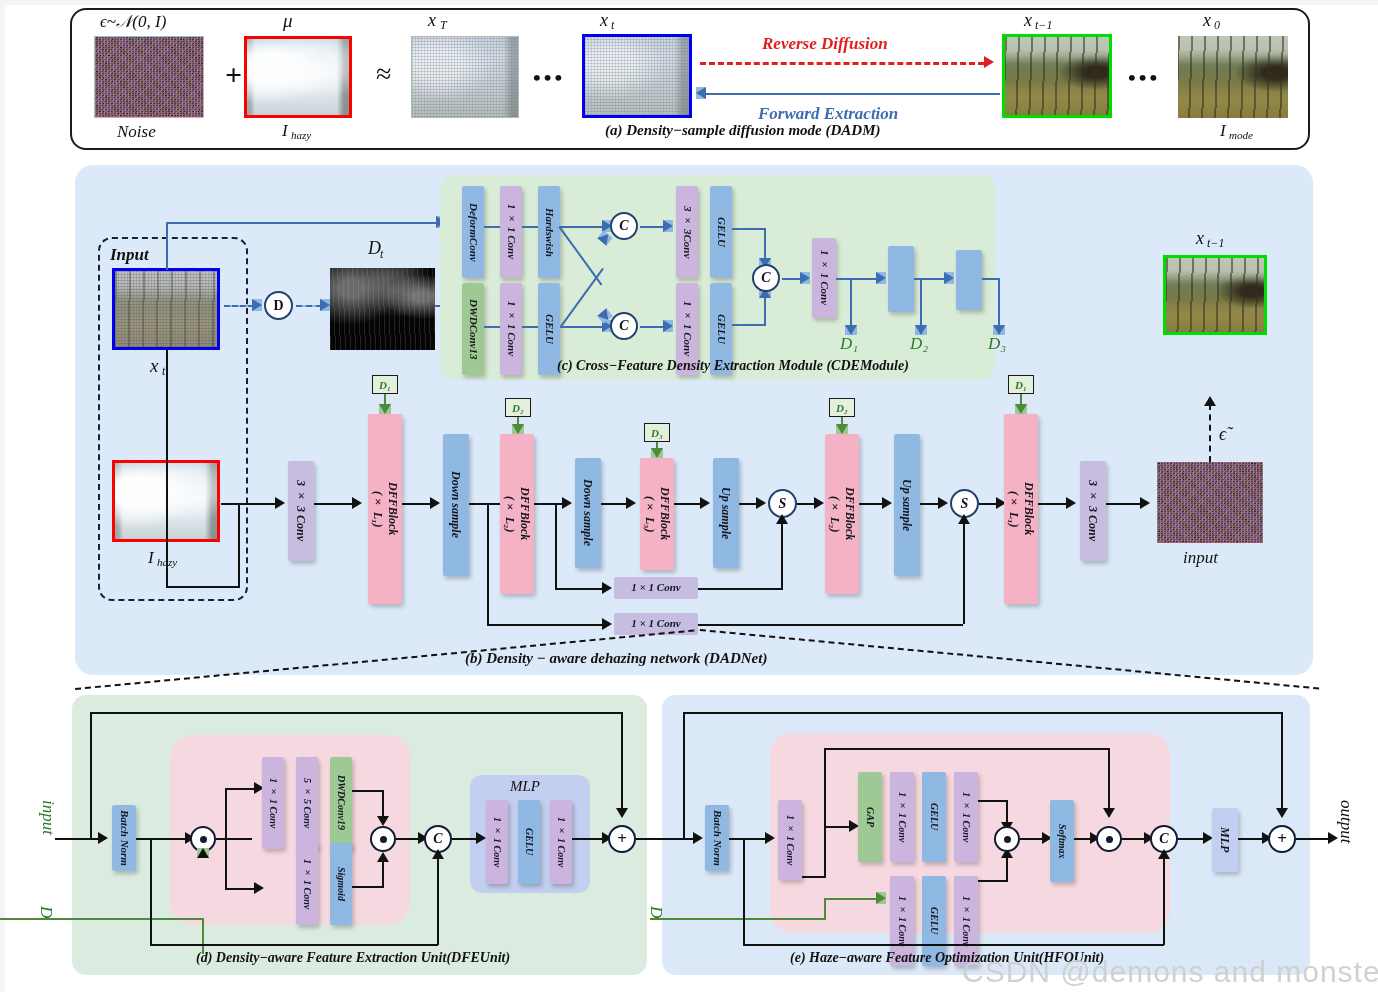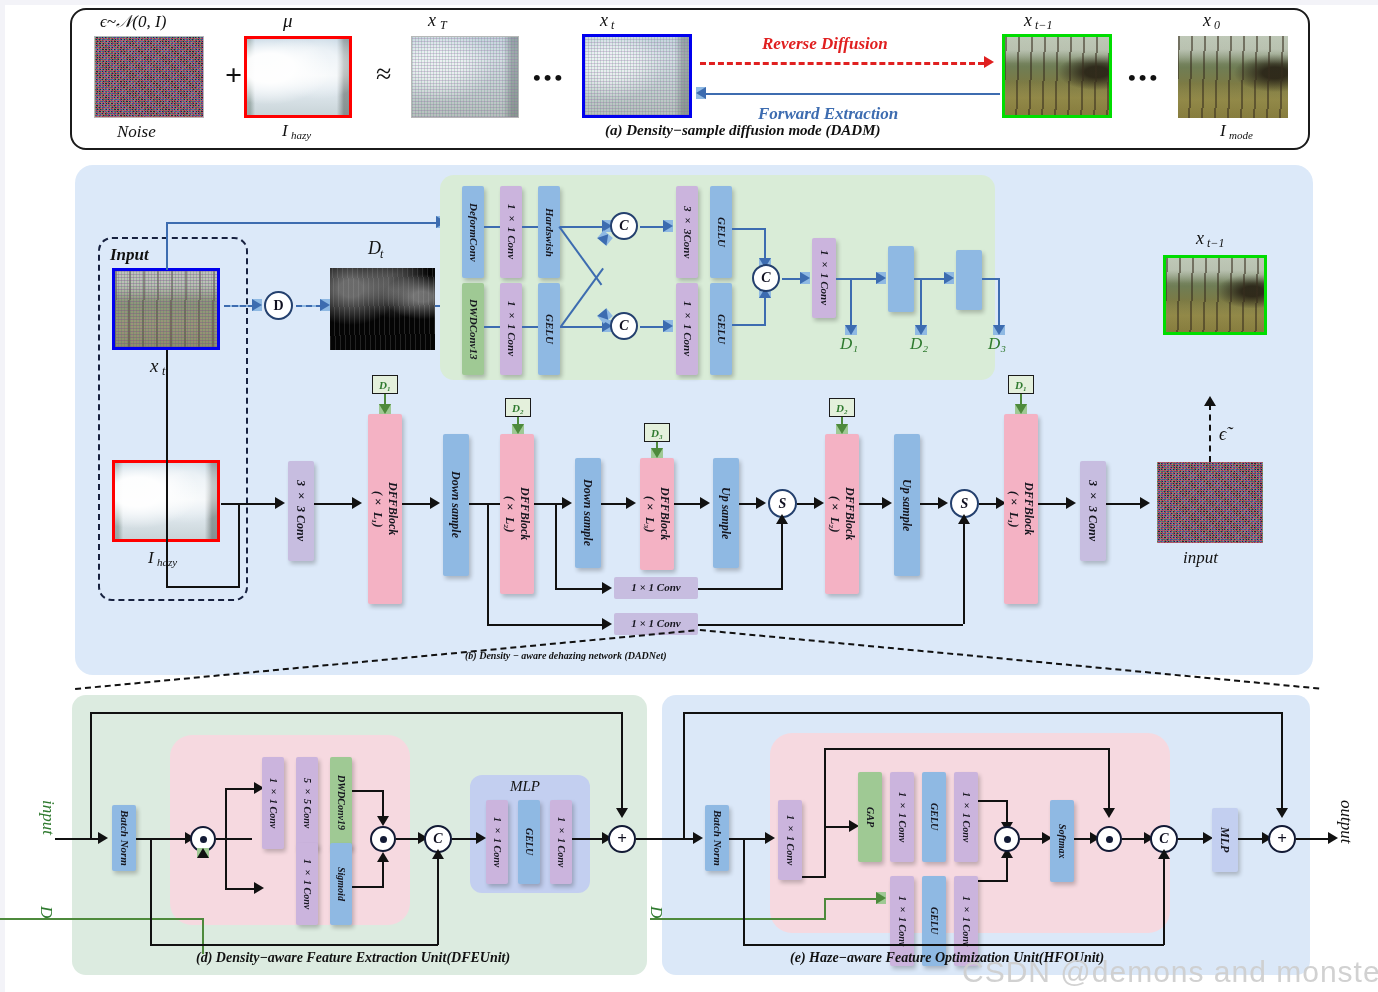--- a/index.html
+++ b/index.html
@@ -347,20 +347,21 @@
   <div class="arw d blue" style="left:845px; top:325px;"></div>
   <div class="ln v blue" style="left:920px; top:278px; height:52px;"></div>
   <div class="arw d blue" style="left:915px; top:325px;"></div>
   <div class="ln v blue" style="left:998px; top:278px; height:52px;"></div>
   <div class="arw d blue" style="left:993px; top:325px;"></div>
 
   <div class="lab green-t" style="left:840px; top:334px; font-size:17px;">D₁</div>
   <div class="lab green-t" style="left:910px; top:334px; font-size:17px;">D₂</div>
   <div class="lab green-t" style="left:988px; top:334px; font-size:17px;">D₃</div>
 
+  <div class="cap" style="left:557px; top:358px; font-size:14px;">(c) Cross−Feature Density Extraction Module (CDEModule)</div>
 
   <div class="ln v" style="left:166px; top:350px; height:238px;"></div>
   <div class="ln h" style="left:166px; top:586px; width:74px;"></div>
   <div class="ln v" style="left:238px; top:504px; height:84px;"></div>
 
   <div class="ln h" style="left:221px; top:503px; width:60px;"></div>
   <div class="arw r" style="left:275px; top:497px;"></div>
 
   <div class="blk lblue vert" style="left:288px; top:461px; width:26px; height:100px; font-size:12px;">3 × 3 Conv</div>
 
@@ -487,21 +488,21 @@
   <div class="arw u" style="left:776px; top:514px;"></div>
 
   <div class="ln v" style="left:487px; top:503px; height:122px;"></div>
   <div class="ln h" style="left:487px; top:624px; width:118px;"></div>
   <div class="arw r" style="left:602px; top:618px;"></div>
   <div class="blk lblue" style="left:614px; top:613px; width:84px; height:22px; font-size:11px; box-shadow:none;">1 × 1 Conv</div>
   <div class="ln h" style="left:698px; top:624px; width:265px;"></div>
   <div class="ln v" style="left:963px; top:520px; height:104px;"></div>
   <div class="arw u" style="left:958px; top:514px;"></div>
 
-  <div class="cap" style="left:465px; top:650px; font-size:10px;">(b) Density − aware dehazing network (DADNet)</div>
+  <div class="cap" style="left:465px; top:650px; font-size:15px;">(b) Density − aware dehazing network (DADNet)</div>
 
   <div class="dash-h" style="left:75px; top:688px; width:622px; transform-origin:0 0; transform:rotate(-5.4deg);"></div>
   <div class="dash-h" style="left:700px; top:629px; width:622px; transform-origin:0 0; transform:rotate(5.4deg);"></div>
 
   <div class="abs panel-d"></div>
   <div class="abs inner-pink" style="left:170px; top:735px; width:240px; height:190px;"></div>
   <div class="abs inner-blue" style="left:470px; top:775px; width:120px; height:118px;"></div>
 
   <div class="lab green-t vert" style="left:38px; top:800px; font-size:17px; writing-mode:vertical-rl;">input</div>
   <div class="lab green-t vert" style="left:36px; top:906px; font-size:17px; writing-mode:vertical-rl;">D</div>

